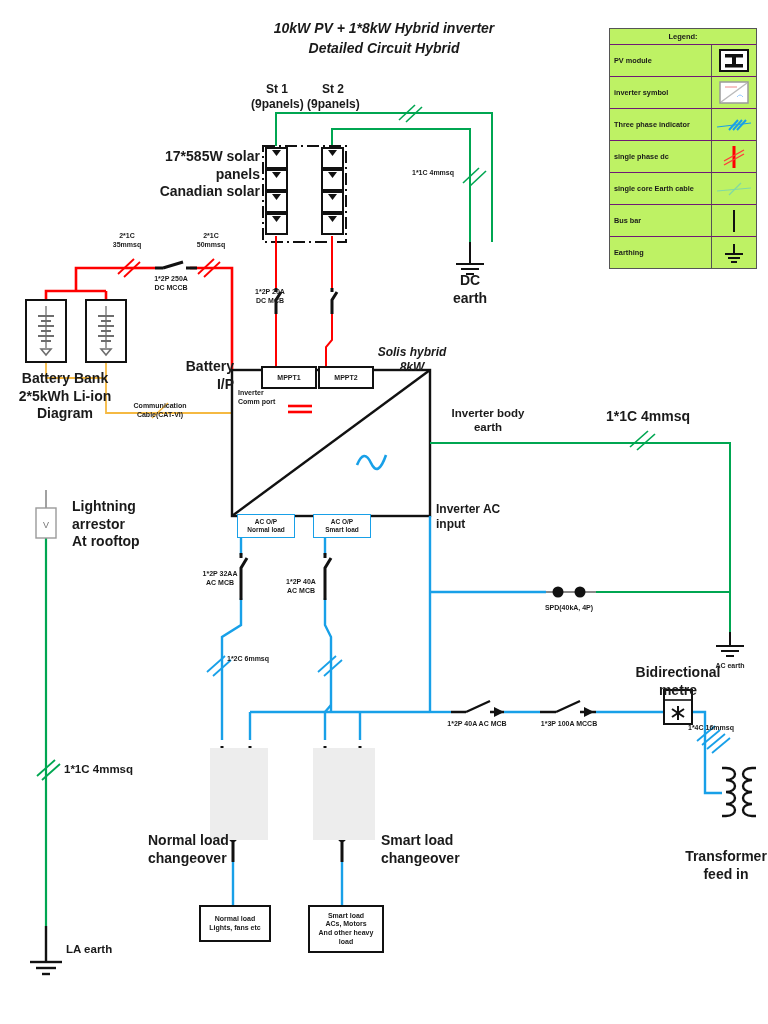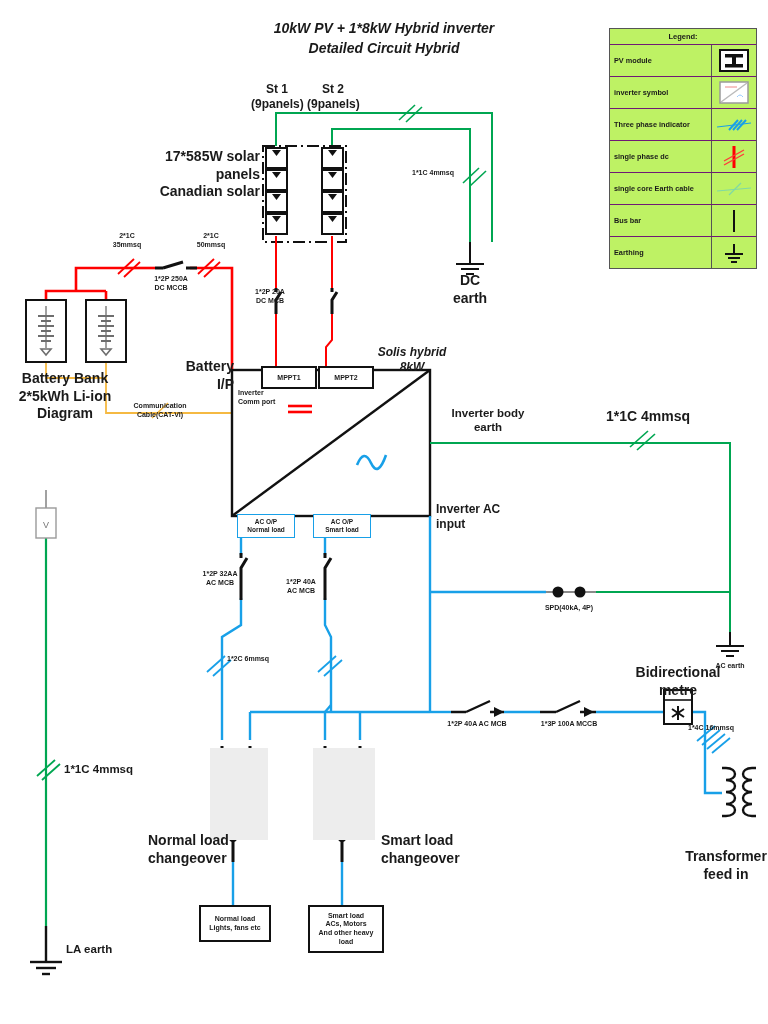--- a/index.html
+++ b/index.html
@@ -547,18 +547,23 @@
 
   <div class="lbl md left" style="left:148px;top:832px;width:90px;">
     <div>Normal load</div>
     <div>changeover</div>
   </div>
   <div class="lbl md left" style="left:381px;top:832px;width:92px;">
     <div>Smart load</div>
     <div>changeover</div>
   </div>
 
+  <div class="lbl md left" style="left:72px;top:498px;width:100px;">
+    <div>Lightning</div>
+    <div>arrestor</div>
+    <div>At rooftop</div>
+  </div>
 
   <div class="lbl lg left" style="left:64px;top:762px;width:110px;">1*1C 4mmsq</div>
 
   <div class="lbl lg left" style="left:66px;top:942px;width:90px;">LA earth</div>
 
 </div>
 
 </body></html>

